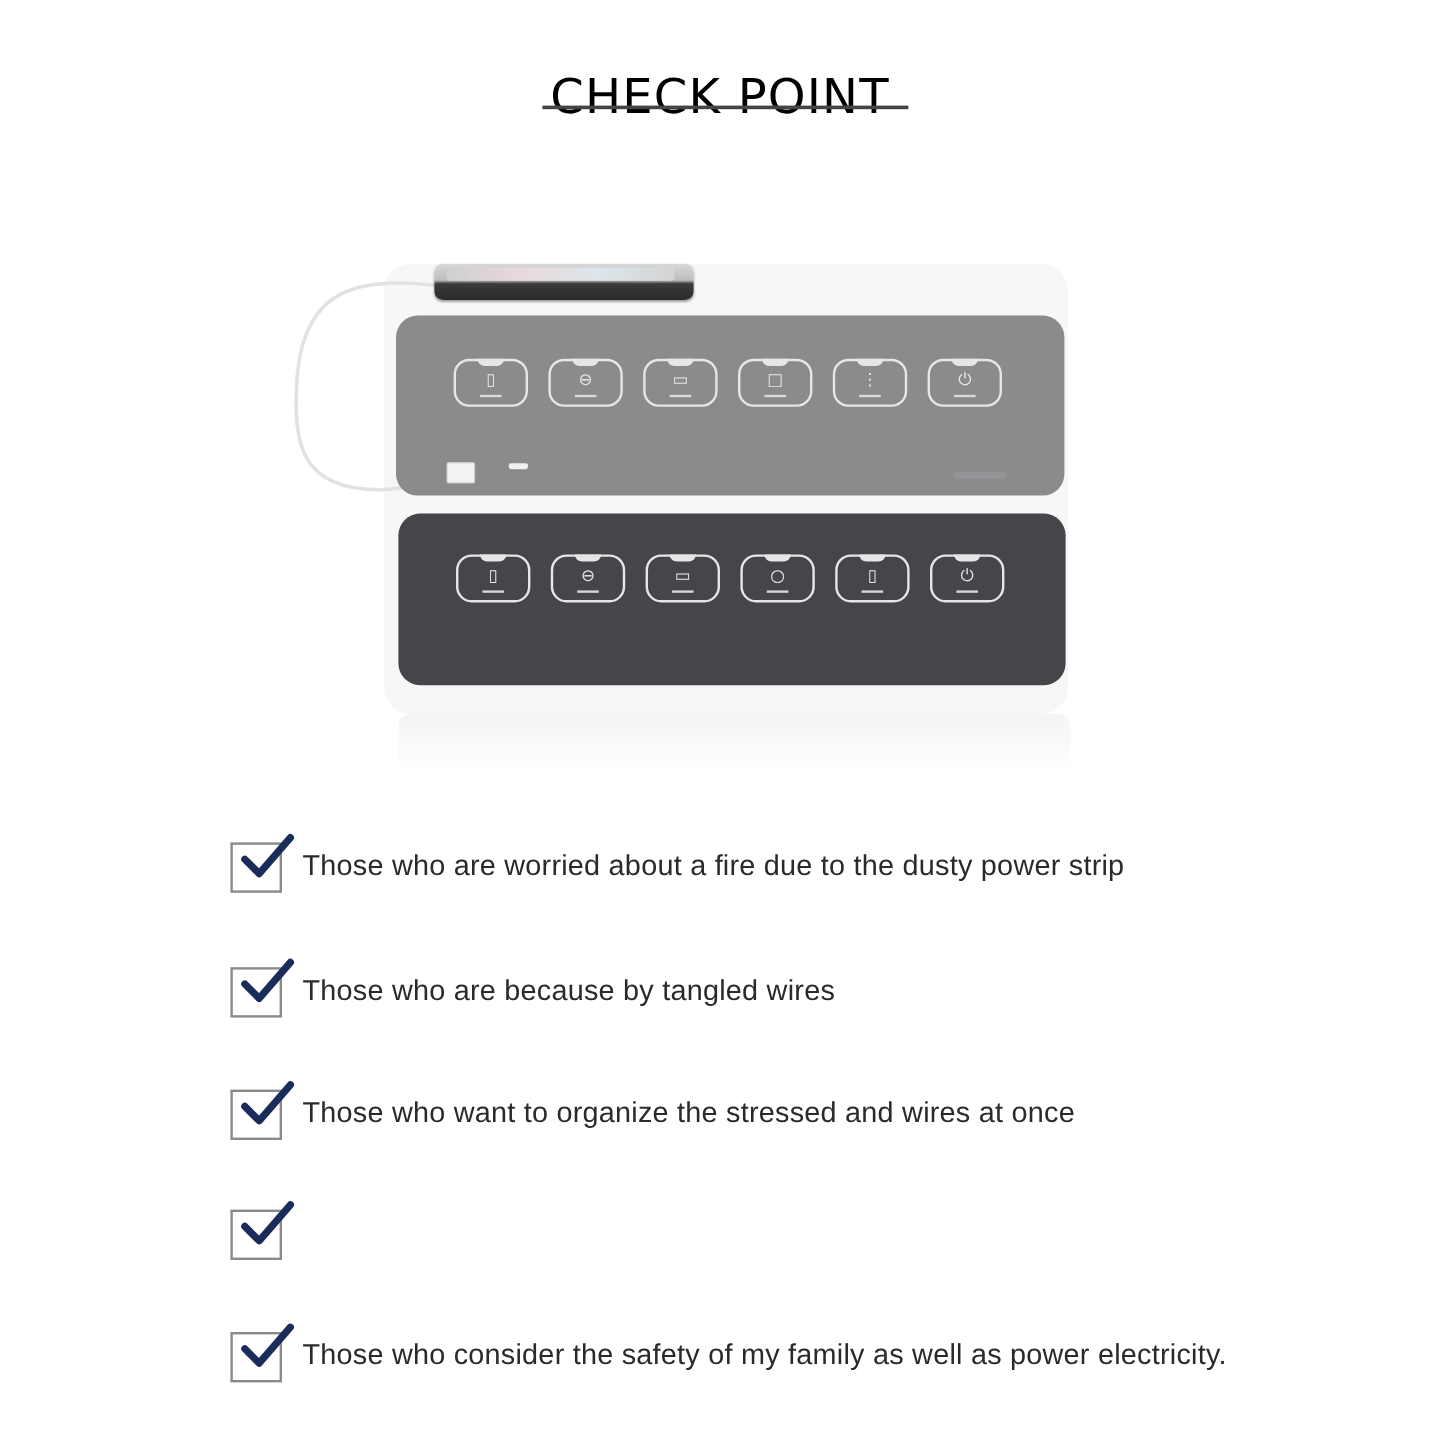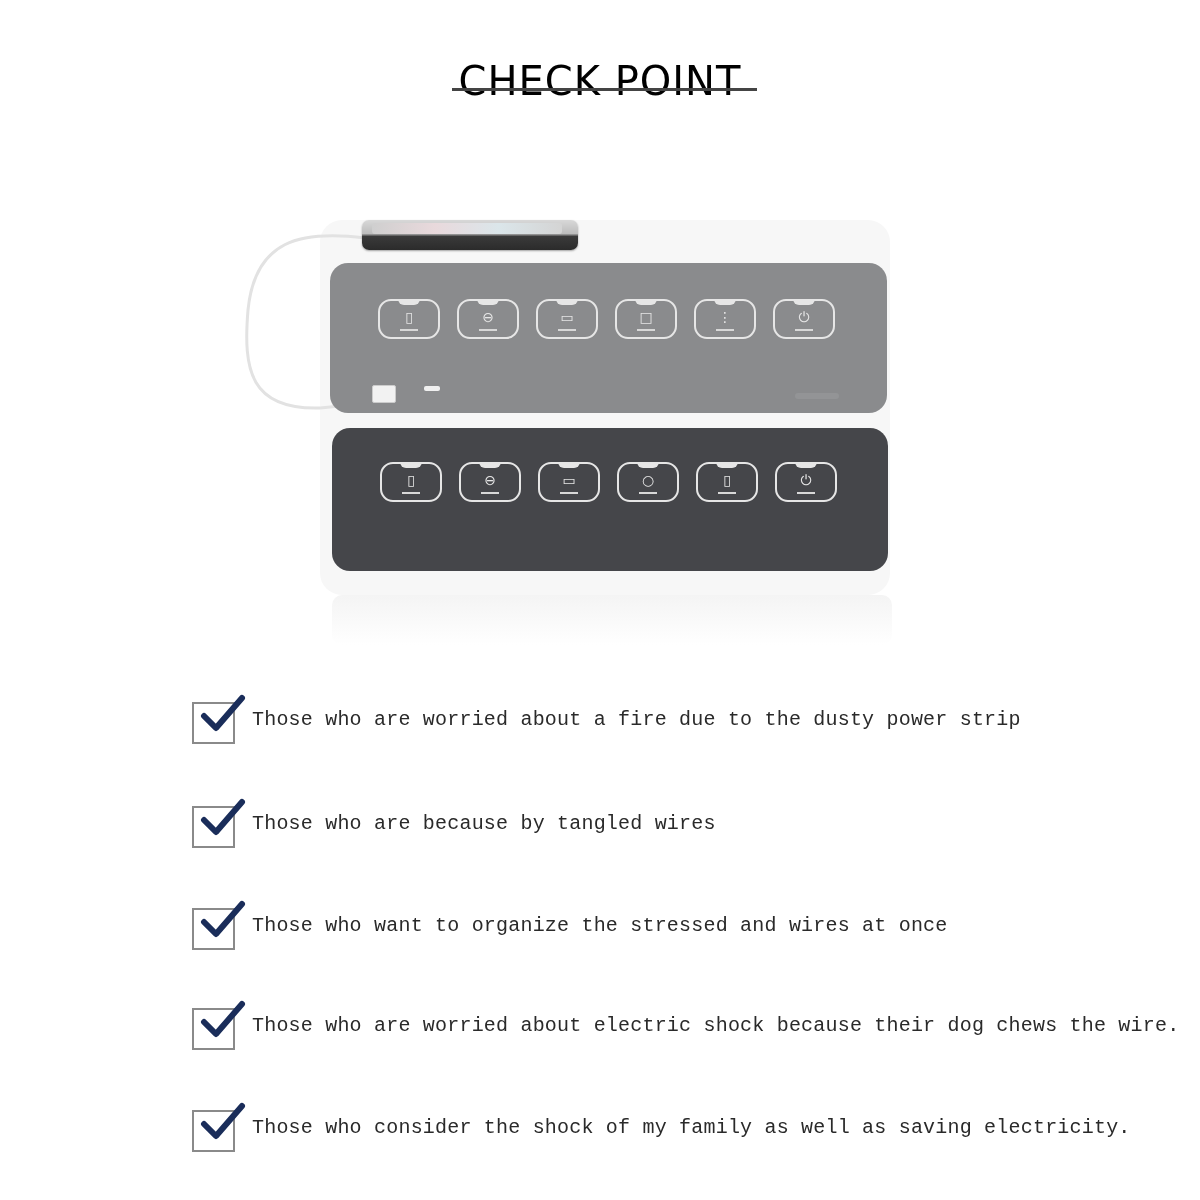--- a/index.html
+++ b/index.html
@@ -71,22 +71,22 @@
     }
     
     .checklist { position:absolute; left:190px; top:698px; }
     .check-item { position:absolute; left:0; height:50px; width:900px; }
     .checkbox {
       position:absolute; left:2px; top:4px; width:43px; height:42px;
       border:2px solid #8a8a8a; box-sizing:border-box; background:#fff;
     }
     .checkmark { position:absolute; left:8px; top:-6px; width:48px; height:42px; }
     .check-text {
-      position:absolute; left:62px; top:10px; font-size:20px; color:#2a2a2a; white-space:nowrap;
-      font-family:Liberation Mono, monospace; letter-spacing:0.2px;
+      position:absolute; left:62px; top:10px; font-size:24px; color:#2a2a2a; white-space:nowrap;
+      font-family:Liberation Sans, sans-serif; letter-spacing:0.2px;
     }
   </style>
 </head>
 <body>
 
 <div class="title">CHECK POINT</div>
 <div class="title-underline"></div>
 
 <div class="product">
   <div class="base-shadow"></div>
@@ -182,22 +182,21 @@
     <svg class="checkmark" viewBox="0 0 48 42">
         <path d="M6 24 L18 36 L44 6" fill="none" stroke="#1a2d5a" stroke-width="6" stroke-linecap="round" stroke-linejoin="round"></path>
       </svg>
     <span class="check-text">Those who want to organize the stressed and wires at once</span>
   </div>
   <div class="check-item" style="top:306px;">
     <div class="checkbox"></div>
     <svg class="checkmark" viewBox="0 0 48 42">
         <path d="M6 24 L18 36 L44 6" fill="none" stroke="#1a2d5a" stroke-width="6" stroke-linecap="round" stroke-linejoin="round"></path>
       </svg>
-    <span class="check-text">Those who are worried about electric shock because their dog chews the wire.</span>
   </div>
   <div class="check-item" style="top:408px;">
     <div class="checkbox"></div>
     <svg class="checkmark" viewBox="0 0 48 42">
         <path d="M6 24 L18 36 L44 6" fill="none" stroke="#1a2d5a" stroke-width="6" stroke-linecap="round" stroke-linejoin="round"></path>
       </svg>
-    <span class="check-text">Those who consider the shock of my family as well as saving electricity.</span>
+    <span class="check-text">Those who consider the safety of my family as well as power electricity.</span>
   </div>
 </div>
 
 </body></html>

